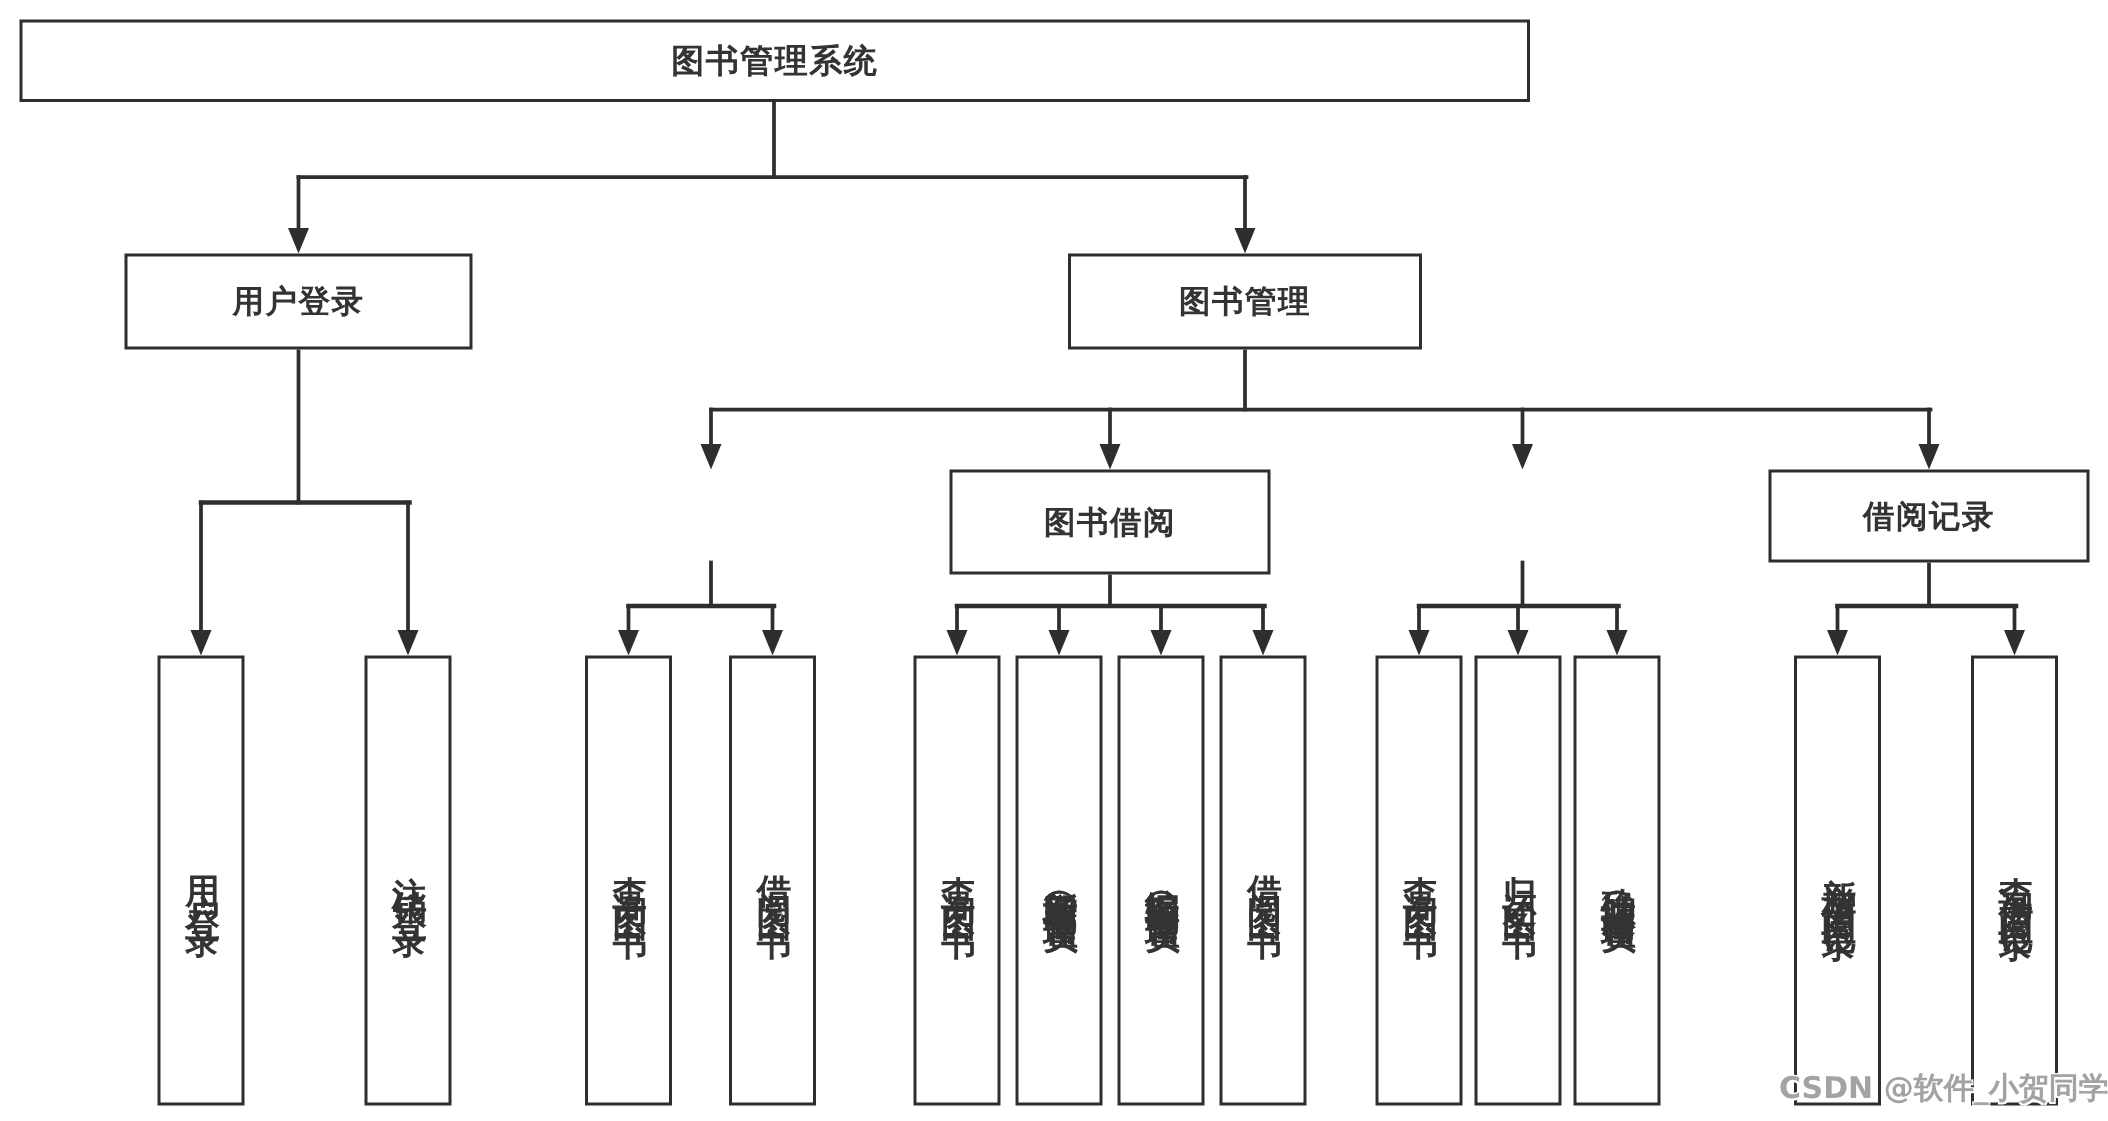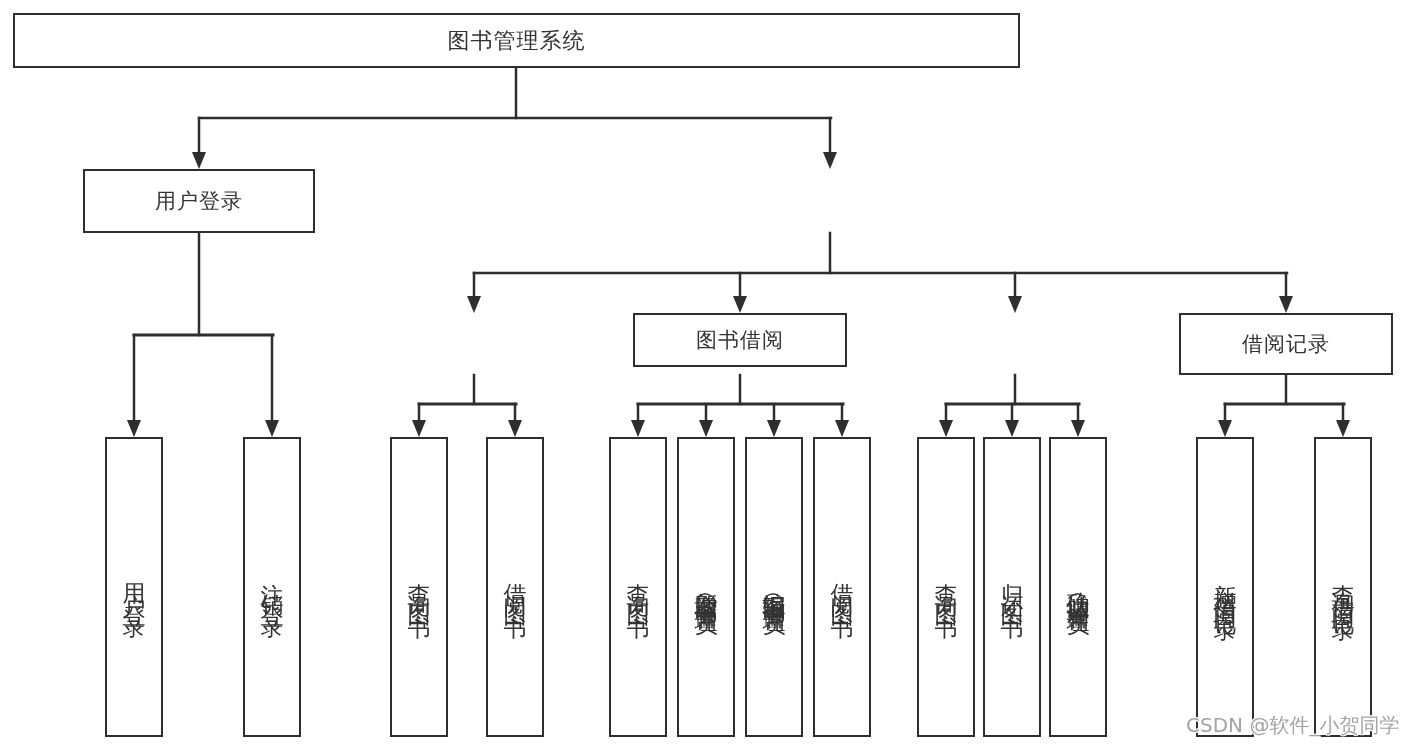--- a/index.html
+++ b/index.html
@@ -5,21 +5,21 @@
   :root{
     --line:#2e2e2e; --text:#333333; --watermark:#a3a3a3; --background:#ffffff;
   }
   *{box-sizing:border-box;margin:0;padding:0;}
   body{
     font-family:"DejaVu Sans","Liberation Sans",sans-serif;
     background:var(--background);
   }
   .canvas{
     position:relative;width:1405px;height:747px;
-    background:var(--background);overflow:hidden;
+    background:var(--background);overflow:hidden;font-weight:bold;
   }
   .canvas svg{position:absolute;left:0;top:0;z-index:1;}
   .canvas svg line{stroke:var(--line);stroke-width:2.5;stroke-linecap:square;}
   .canvas svg line.bar{stroke-width:3;}
   .canvas svg polygon{fill:var(--line);}
   .node{
     position:absolute;z-index:2;
     background:var(--background);
     border:2.5px solid var(--line);
     color:var(--text);
@@ -106,22 +106,23 @@
     <line class="bar" x1="1225" y1="404" x2="1344" y2="404"></line>
     <line x1="1225" y1="404" x2="1225" y2="421"></line>
       <polygon points="1218,420 1232,420 1225,437"></polygon>
     <line x1="1343" y1="404" x2="1343" y2="421"></line>
       <polygon points="1336,420 1350,420 1343,437"></polygon>
   </svg>
 
   <div class="node root-node" style="left:13px;top:13px;width:1007px;height:55px;">图书管理系统</div>
 
   <div class="node h-node" style="left:83px;top:169px;width:232px;height:64px;">用户登录</div>
+  <div class="node h-node" style="left:712px;top:169px;width:236px;height:64px;">图书管理</div>
 
-  <div class="node h-node" style="left:633px;top:313px;width:214px;height:54px;">图书借阅</div>
+  <div class="node h-node" style="left:633px;top:313px;width:214px;height:70px;">图书借阅</div>
   <div class="node h-node" style="left:1179px;top:313px;width:214px;height:62px;">借阅记录</div>
 
   <div class="node v-node v4" style="left:105px;top:437px;width:58px;height:300px;">
     <span>用户登录</span>
   </div>
   <div class="node v-node v4" style="left:243px;top:437px;width:58px;height:300px;">
     <span>注销登录</span>
   </div>
 
   <div class="node v-node v4" style="left:390px;top:437px;width:58px;height:300px;">

